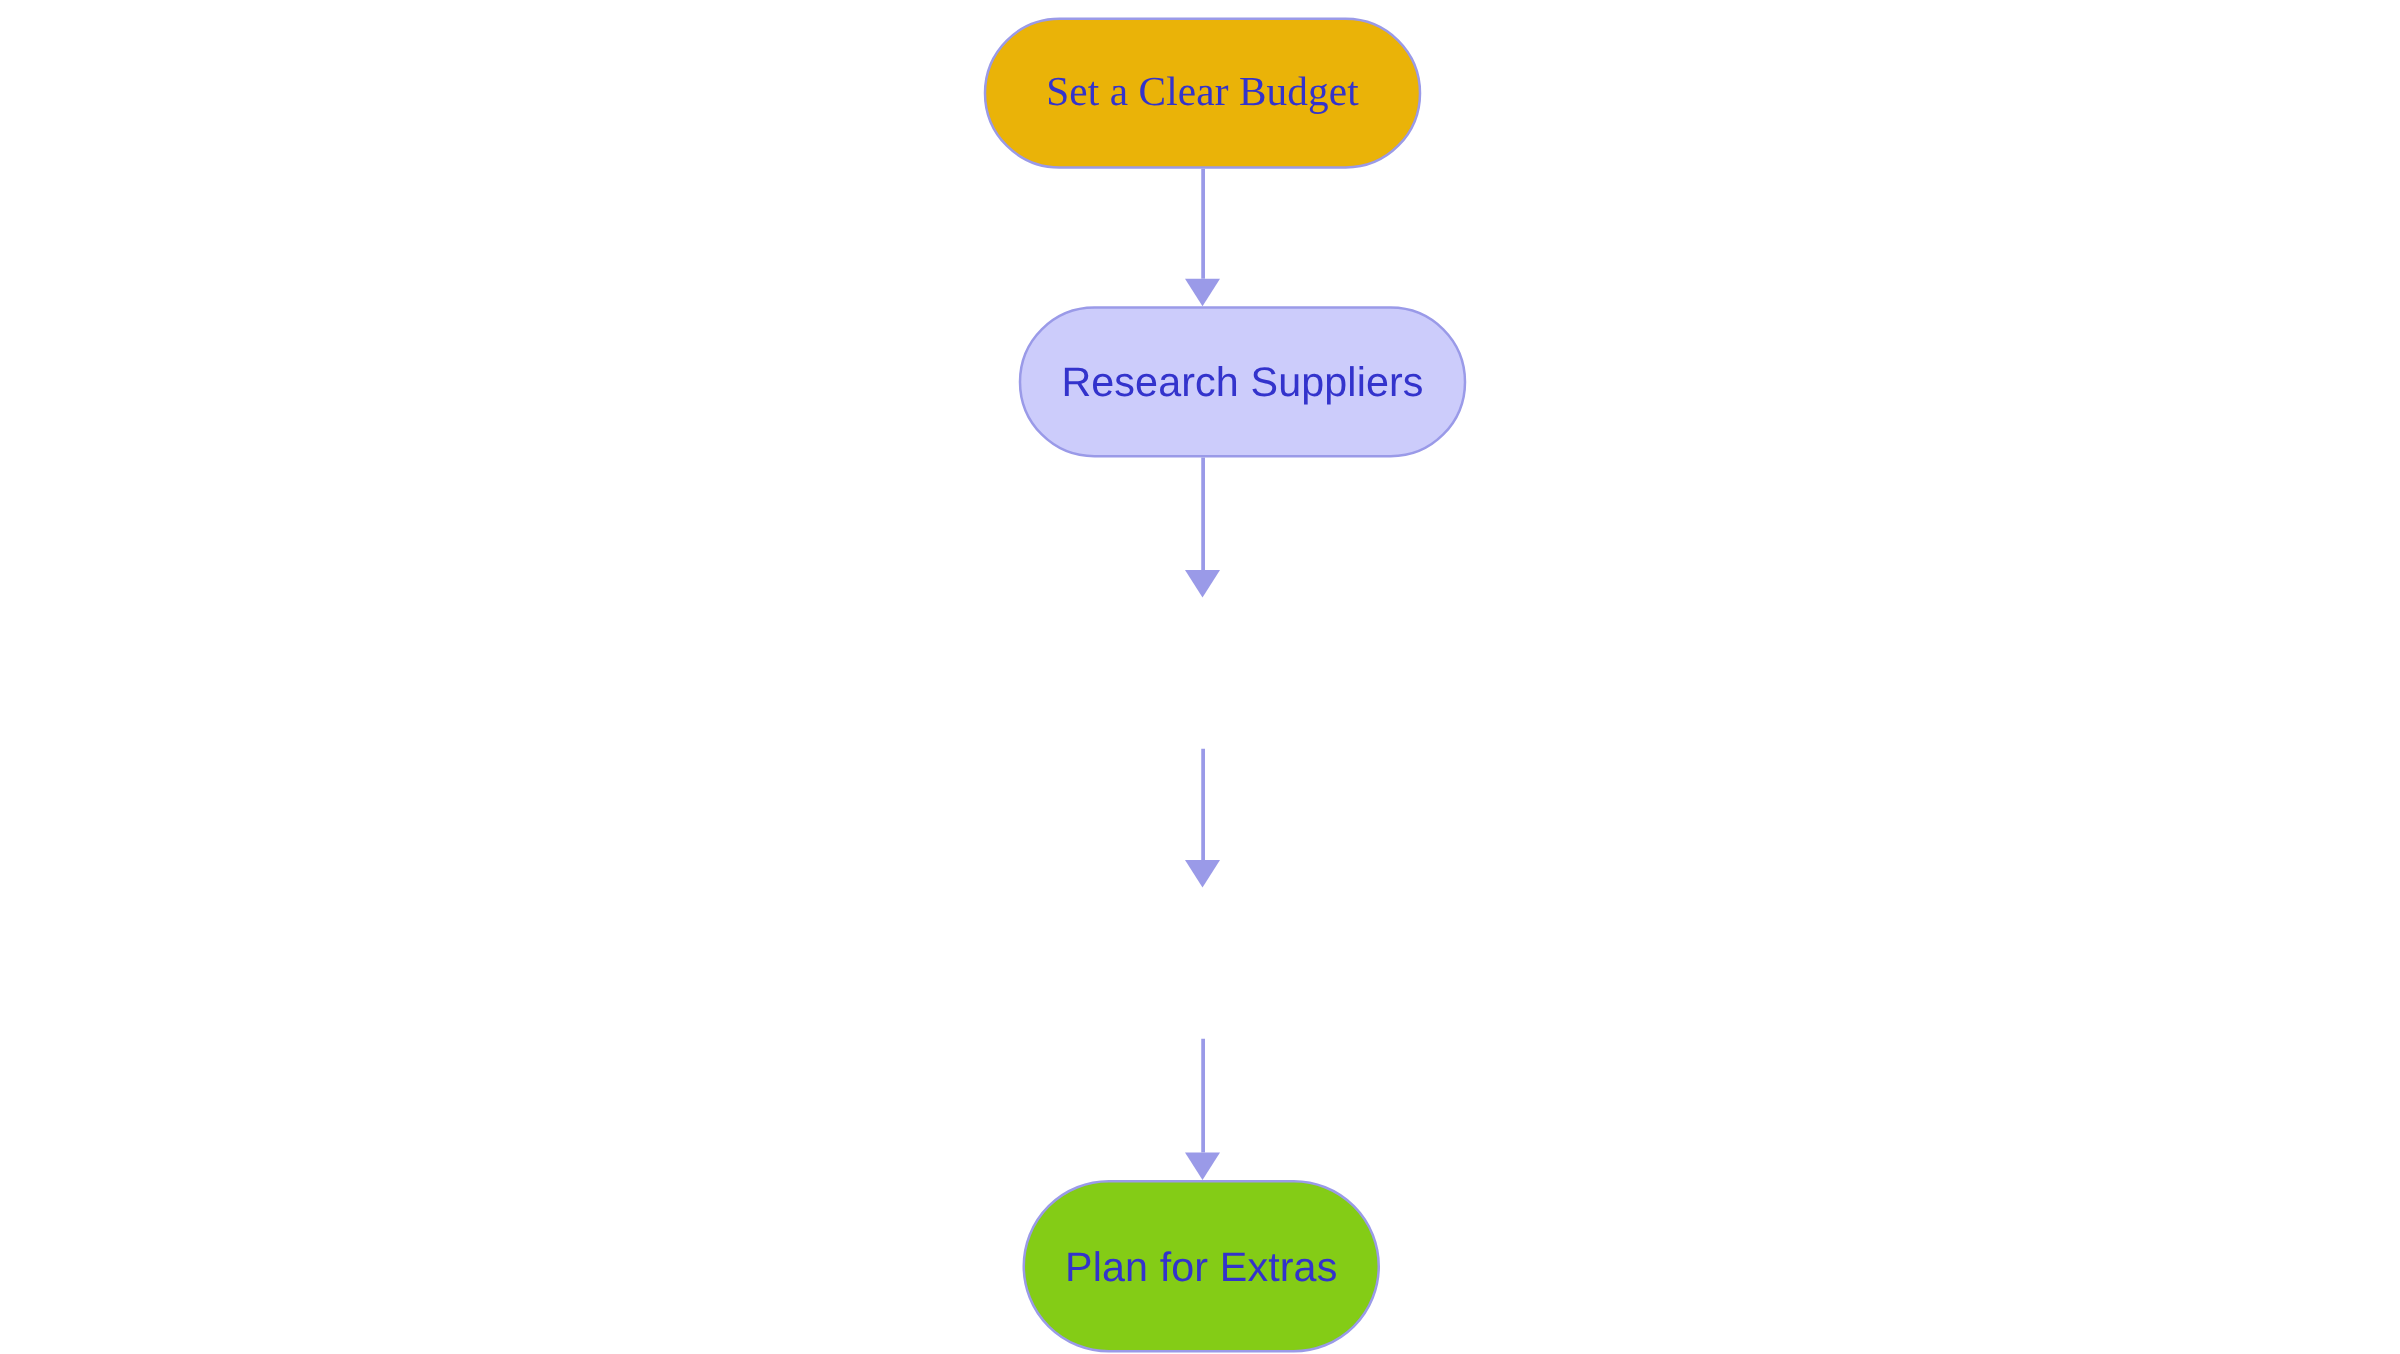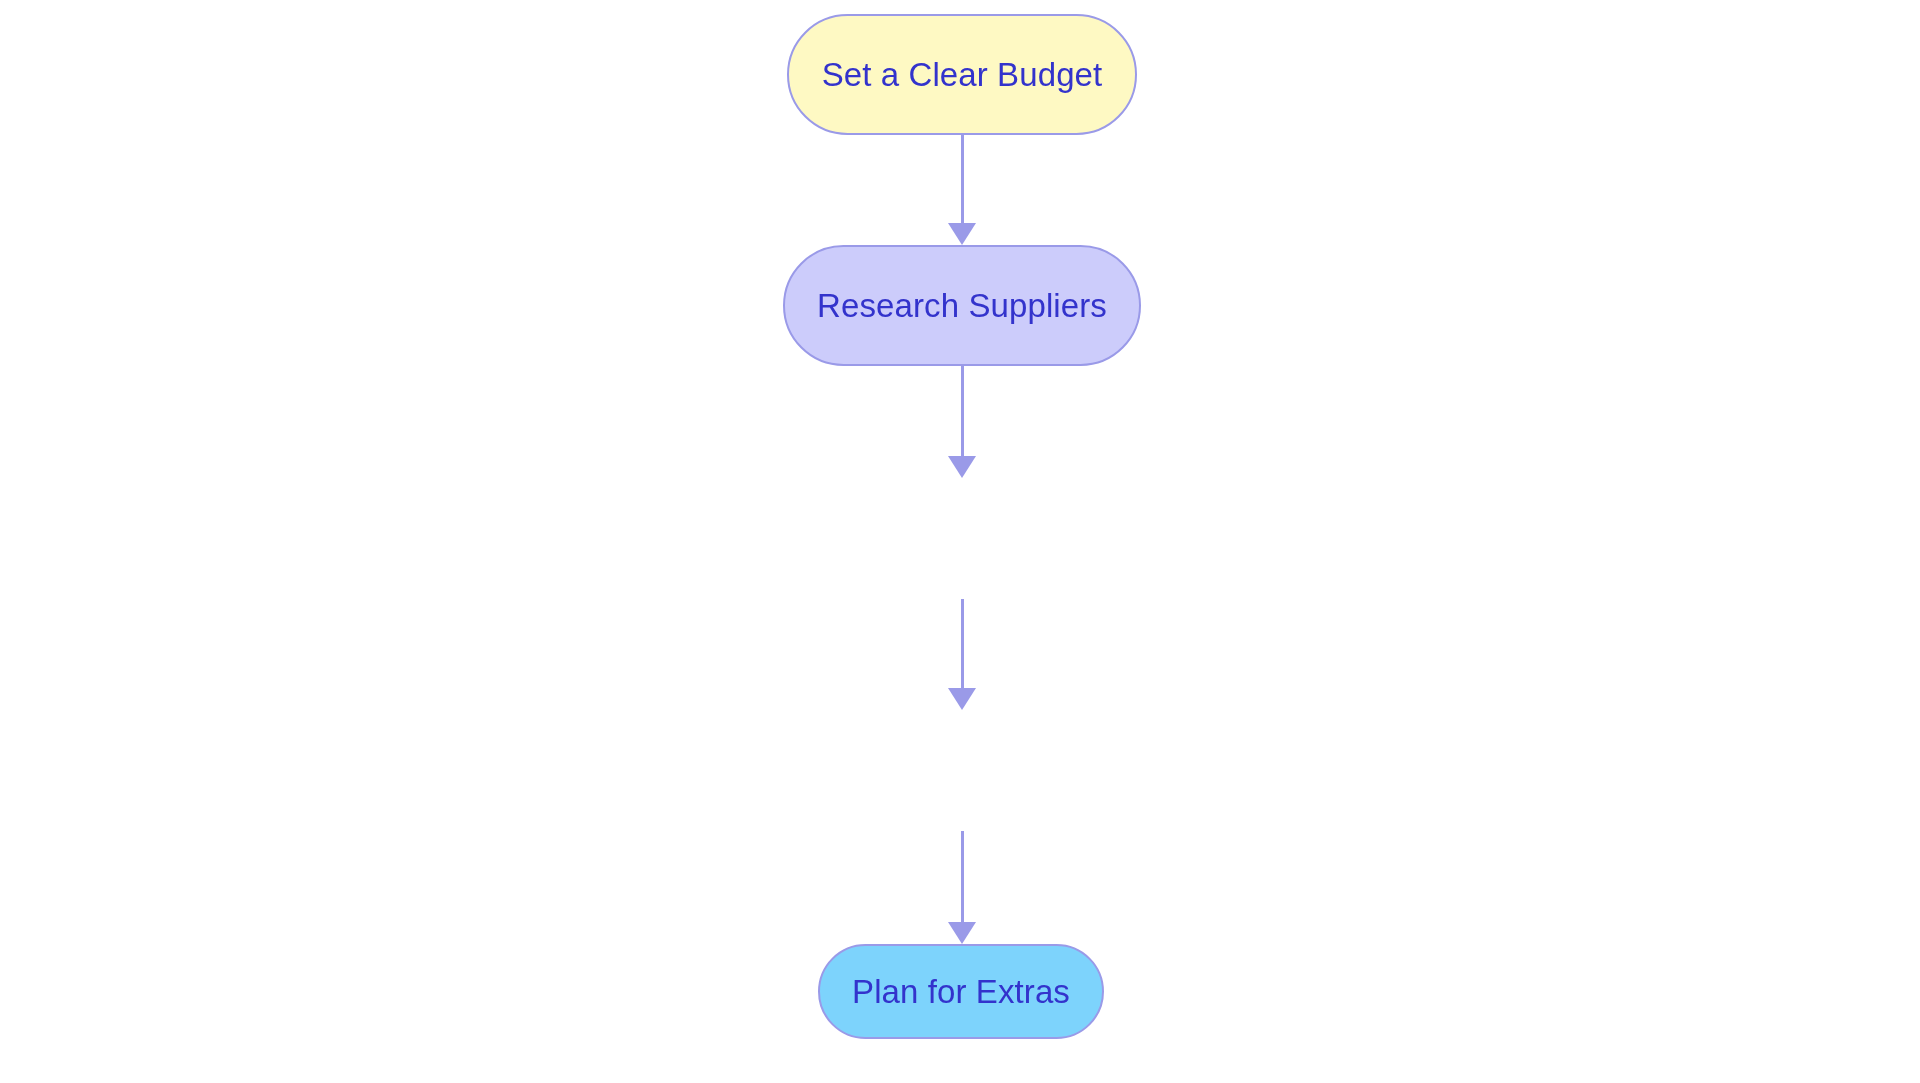--- a/index.html
+++ b/index.html
@@ -88,27 +88,27 @@
   </div>
   <div class="flow-edge" style="left: 948px; top: 599px; width: 28px; height: 111px;">
     <div class="edge-line" style="height: 89px; width: 3px; margin-left: -1.5px; background: rgb(154, 154, 232);"></div>
     <div class="edge-arrowhead" style="border-left-width: 14px; border-right-width: 14px; border-top-width: 22px; margin-left: -14px; border-top-color: rgb(154, 154, 232);"></div>
   </div>
   <div class="flow-edge" style="left: 948px; top: 831px; width: 28px; height: 113px;">
     <div class="edge-line" style="height: 91px; width: 3px; margin-left: -1.5px; background: rgb(154, 154, 232);"></div>
     <div class="edge-arrowhead" style="border-left-width: 14px; border-right-width: 14px; border-top-width: 22px; margin-left: -14px; border-top-color: rgb(154, 154, 232);"></div>
   </div>
 
-  <div class="flow-node" style="left: 787px; top: 14px; width: 350px; height: 121px; background: #fef9c3; border-color: rgb(154, 154, 232); color: rgb(51, 51, 204); font-size: 33px;">
+  <div class="flow-node" style="left: 787px; top: 14px; width: 350px; height: 121px; background: #eab308; border-color: rgb(154, 154, 232); color: rgb(51, 51, 204); font-size: 33px; font-family: Liberation Serif, serif;">
     <span class="node-label" style="color: rgb(51, 51, 204); font-size: 33px;">Set a Clear Budget</span>
   </div>
 
-  <div class="flow-node" style="left: 783px; top: 245px; width: 358px; height: 121px; background: rgb(204, 204, 251); border-color: rgb(154, 154, 232); color: rgb(51, 51, 204); font-size: 33px;">
+  <div class="flow-node" style="left: 815px; top: 245px; width: 358px; height: 121px; background: rgb(204, 204, 251); border-color: rgb(154, 154, 232); color: rgb(51, 51, 204); font-size: 33px;">
     <span class="node-label" style="color: rgb(51, 51, 204); font-size: 33px;">Research Suppliers</span>
   </div>
 
 
 
-  <div class="flow-node" style="left: 818px; top: 944px; width: 286px; height: 95px; background: #7dd3fc; border-color: rgb(154, 154, 232); color: rgb(51, 51, 204); font-size: 33px;">
+  <div class="flow-node" style="left: 818px; top: 944px; width: 286px; height: 138px; background: #84cc16; border-color: rgb(154, 154, 232); color: rgb(51, 51, 204); font-size: 33px;">
     <span class="node-label" style="color: rgb(51, 51, 204); font-size: 33px;">Plan for Extras</span>
   </div>
 
 </div>
 
 </body></html>

